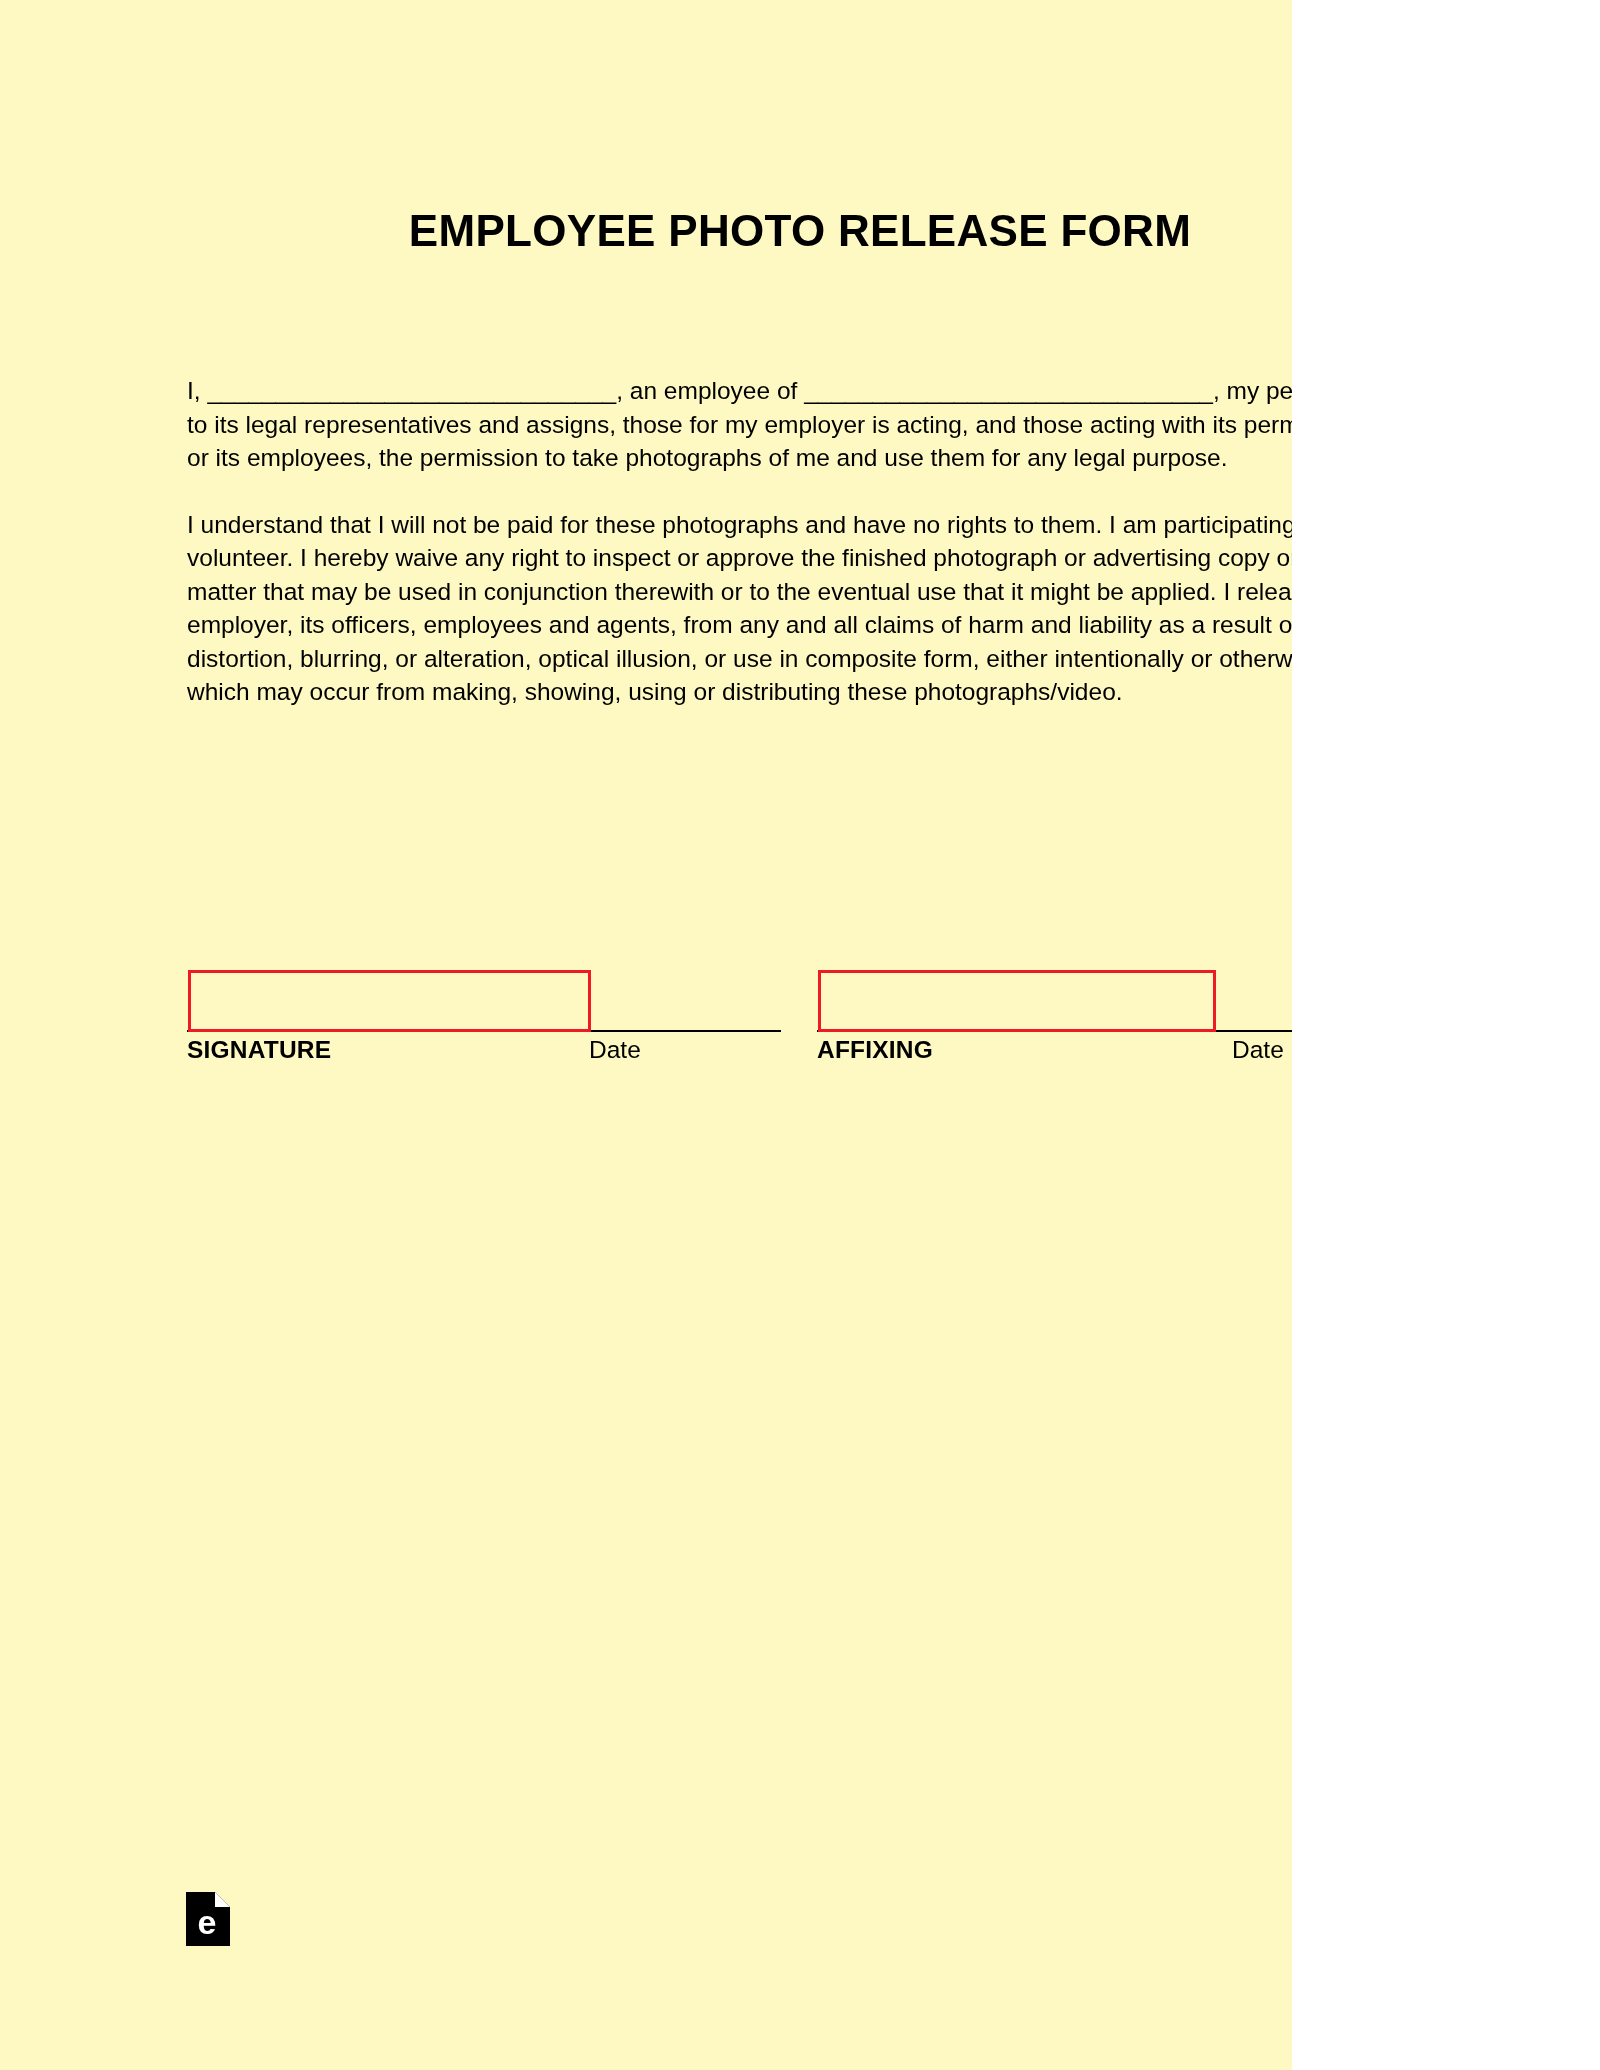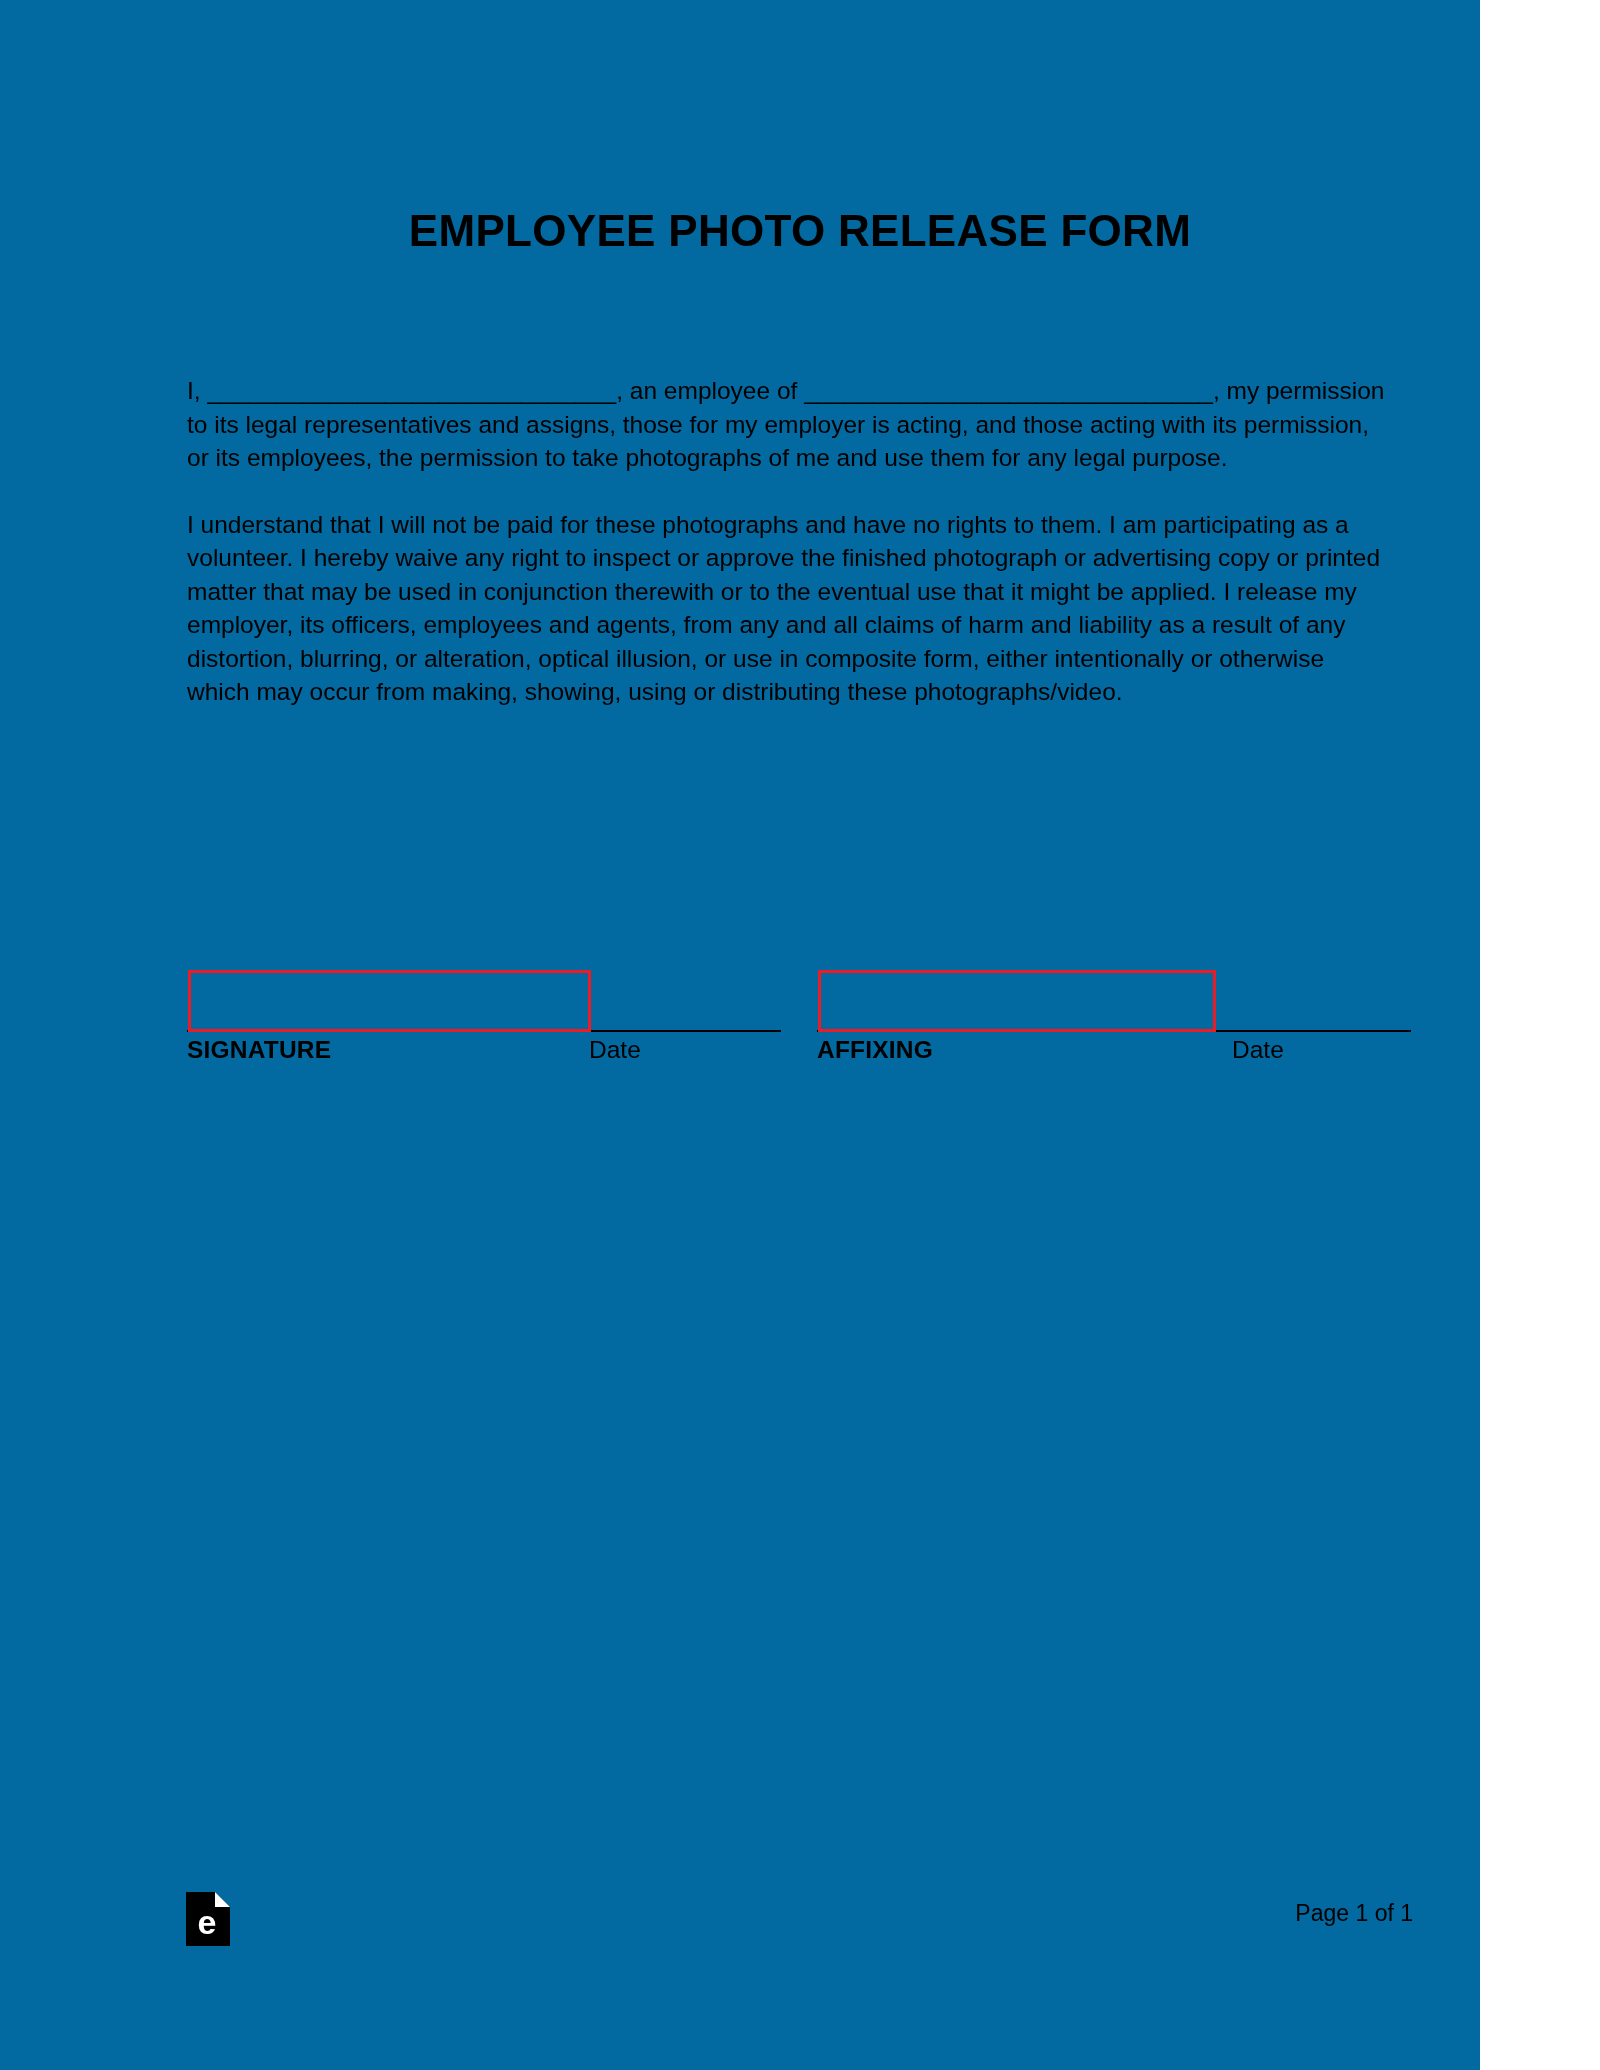--- a/index.html
+++ b/index.html
@@ -6,23 +6,23 @@
     margin: 0;
     padding: 0;
     background: #ffffff;
   }
   body {
     font-family: "Liberation Sans", sans-serif;
     color: #000000;
   }
   .page {
     position: relative;
-    width: 1480px;
+    width: 1292px;
     height: 2070px;
-    background: #0369a1;
+    background: #fef9c3;
     overflow: hidden;
     box-sizing: border-box;
   }
 
   
   .doc-title {
     position: absolute;
     left: 0;
     top: 178px;
     width: 1600px;

